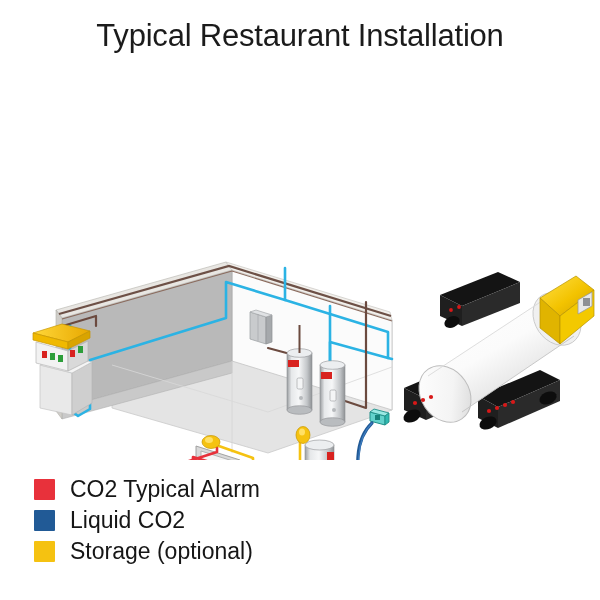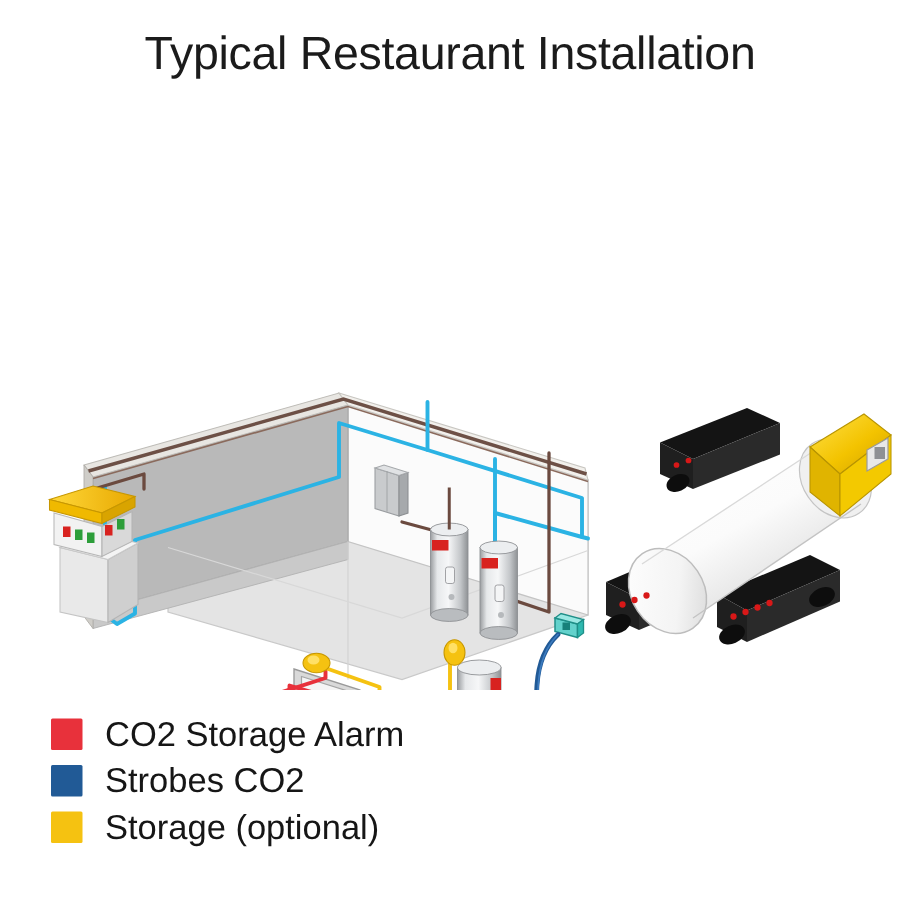--- a/index.html
+++ b/index.html
@@ -253,26 +253,26 @@
       </g>
     </g>
 
   </svg>
   </div>
 
   <div class="legend">
 
     <div class="legend-row">
       <span class="legend-swatch" style="background-color: rgb(232, 49, 59);"></span>
-      <span class="legend-label">CO2 Storage Alarm</span>
+      <span class="legend-label">CO2 Typical Alarm</span>
     </div>
 
     <div class="legend-row">
       <span class="legend-swatch" style="background-color: rgb(33, 90, 150);"></span>
-      <span class="legend-label">Strobes CO2</span>
+      <span class="legend-label">Liquid CO2</span>
     </div>
 
     <div class="legend-row">
       <span class="legend-swatch" style="background-color: rgb(245, 194, 17);"></span>
       <span class="legend-label">Storage (optional)</span>
     </div>
 
   </div>
 
 </div>

